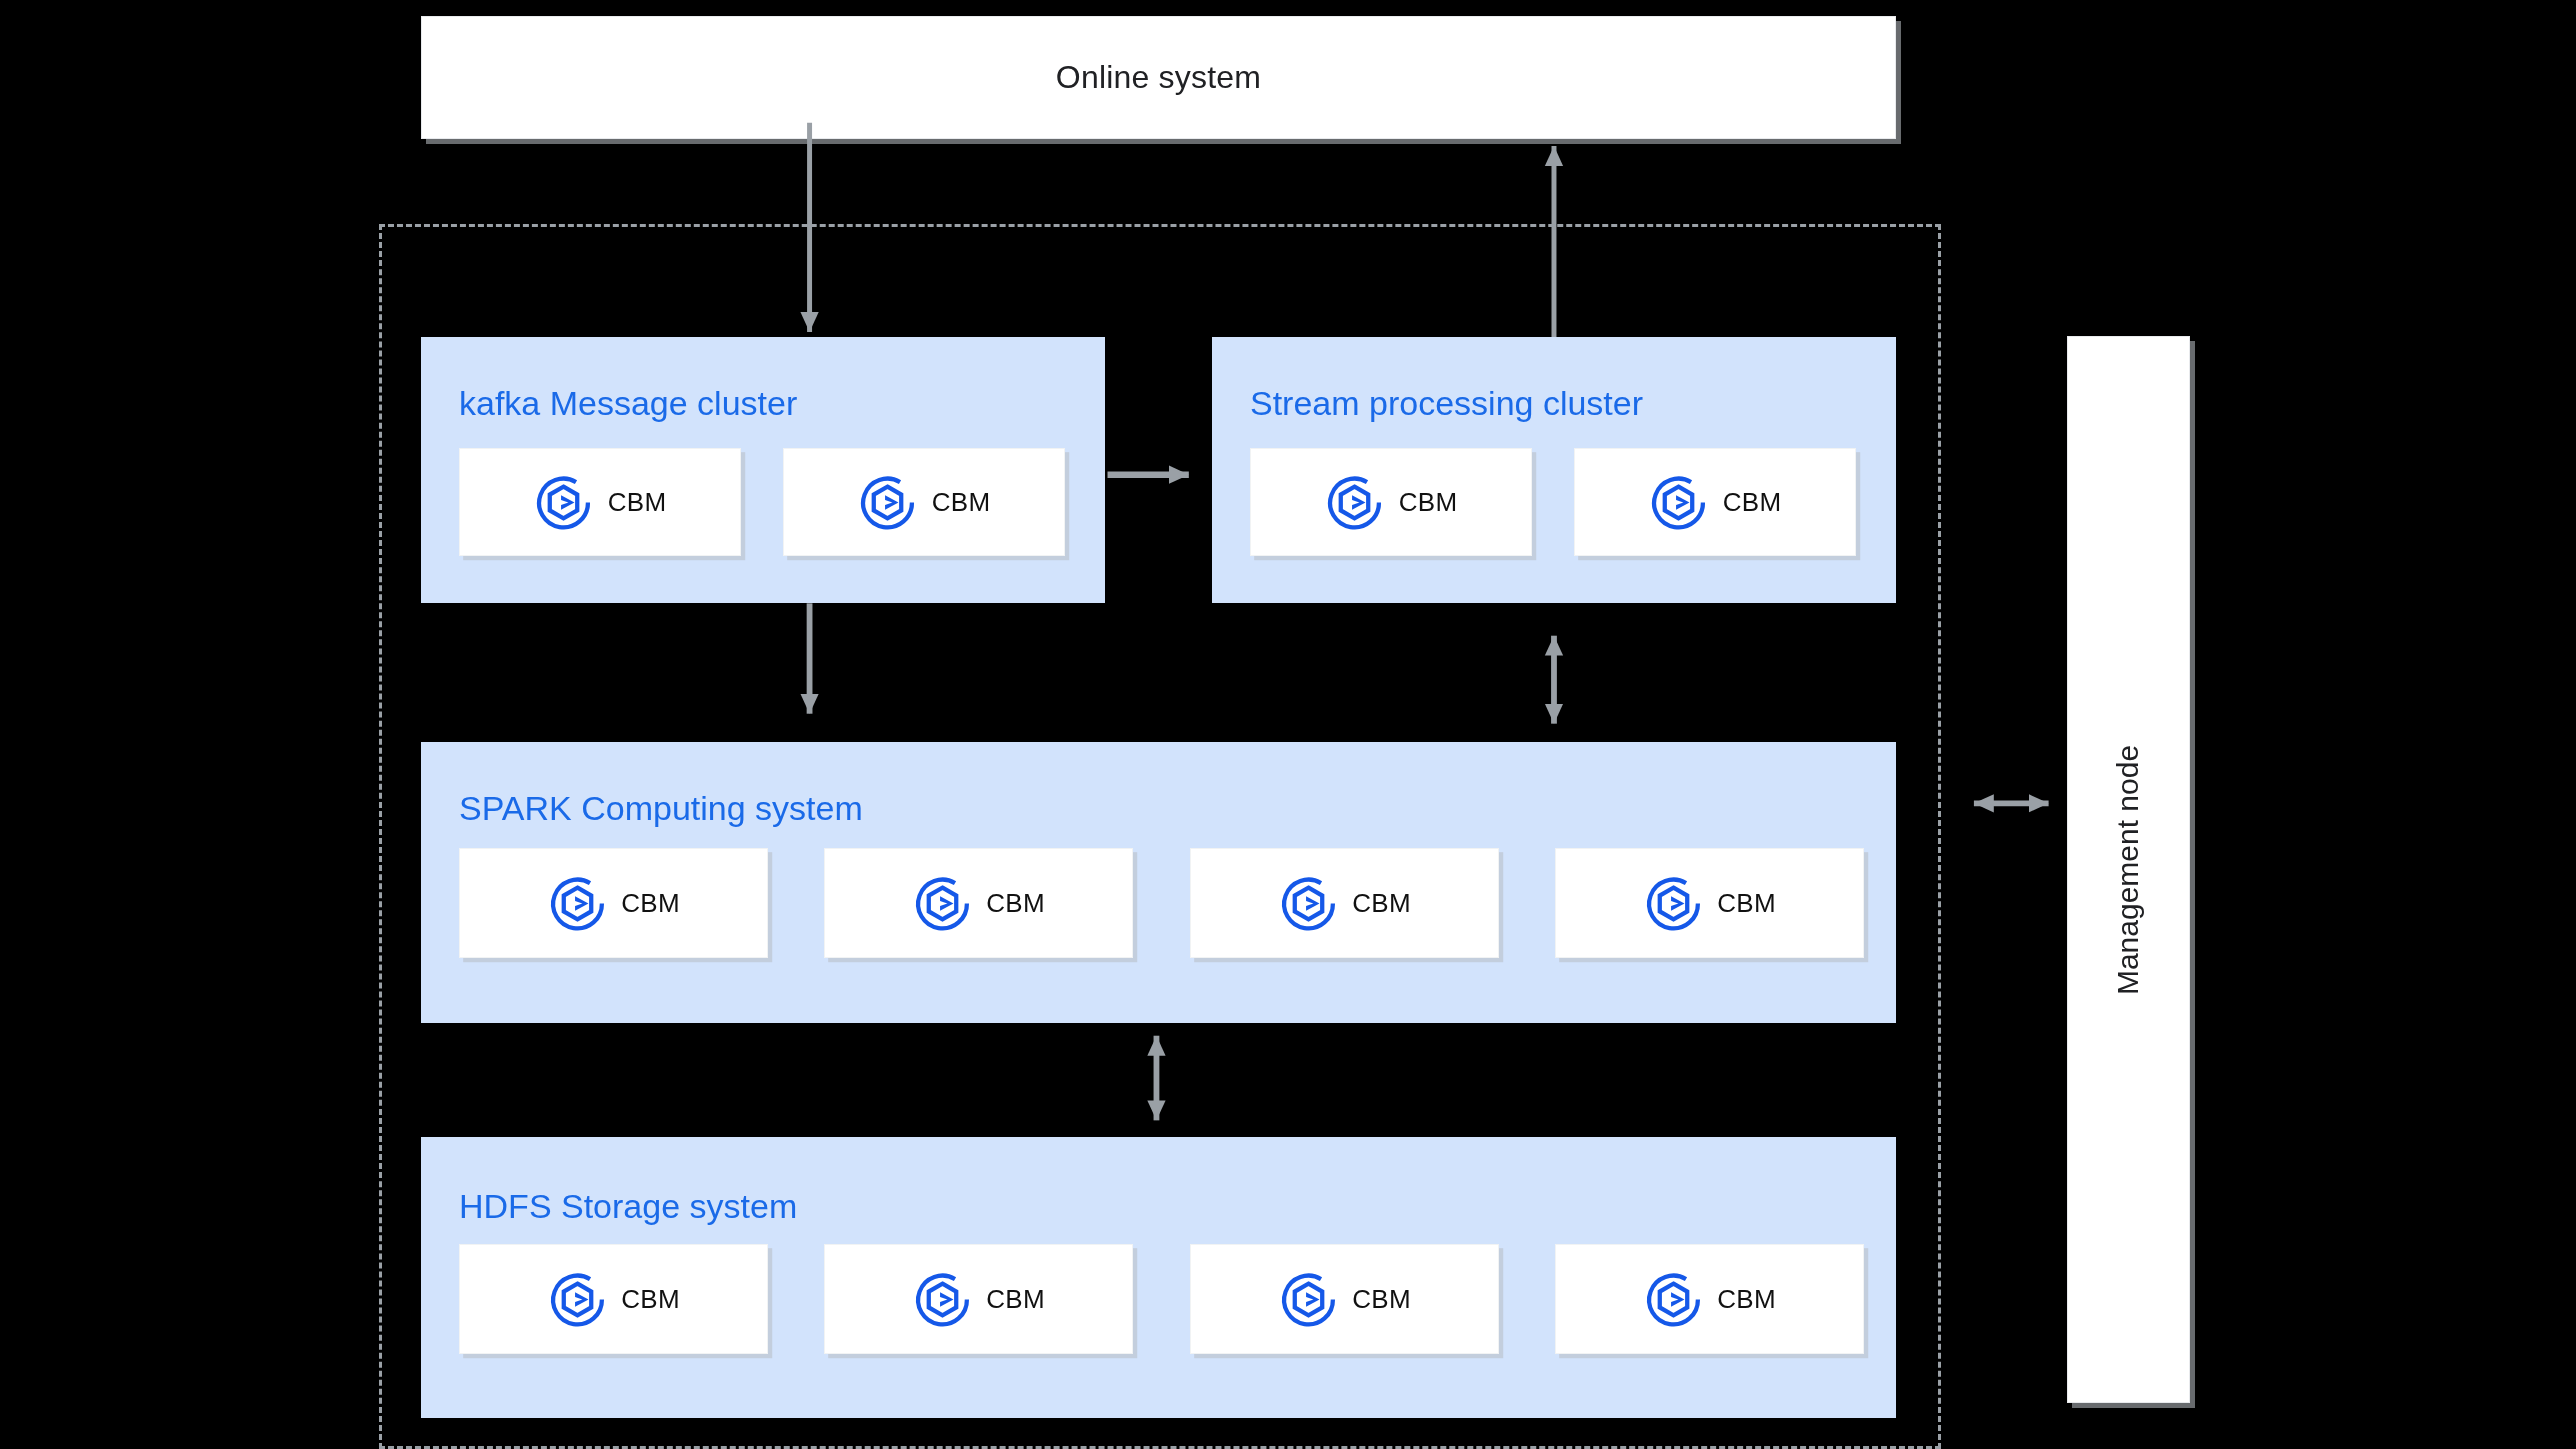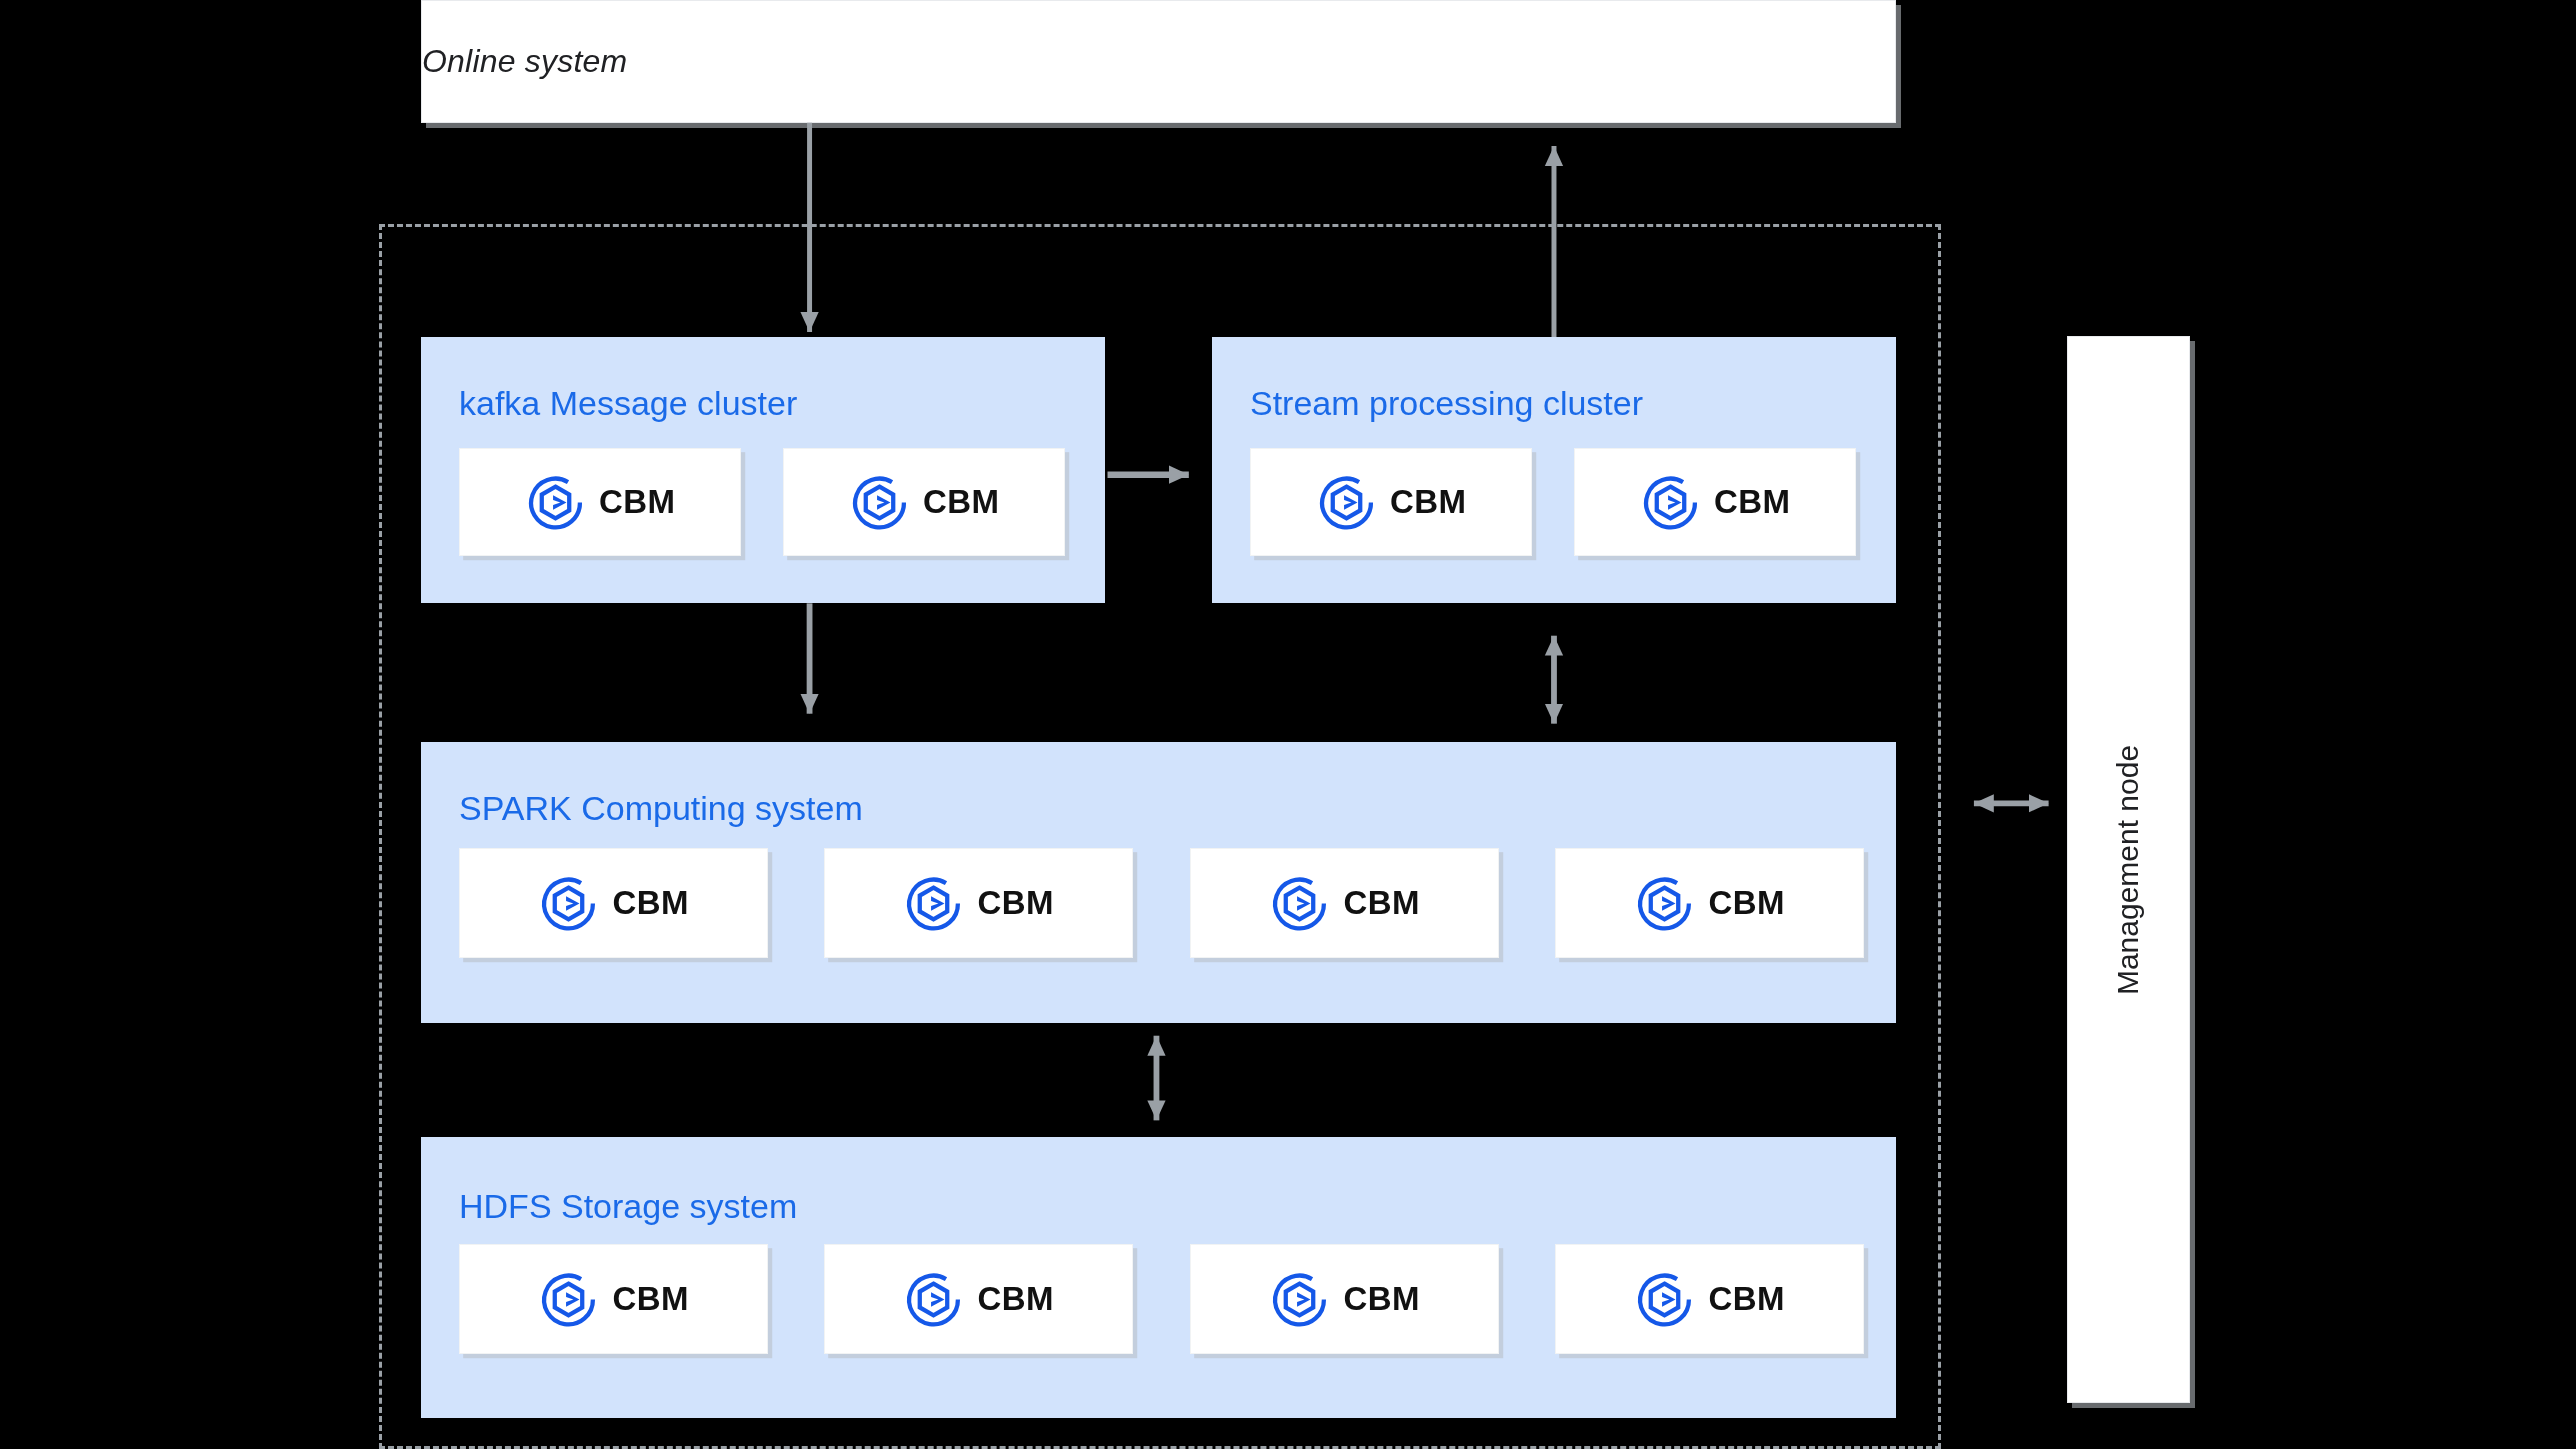--- a/index.html
+++ b/index.html
@@ -15,29 +15,29 @@
     position: relative;
     width: 2576px;
     height: 1449px;
     background: #000000;
   }
 
   
   .online-box {
     position: absolute;
     left: 421px;
-    top: 0px;
+    top: 16px;
     width: 1475px;
     height: 123px;
     background: #ffffff;
     border: 0.8px solid #e8eaed;
     box-shadow: 5px 5px 0 0 rgba(190,195,200,0.55);
     display: flex;
     align-items: center;
-    font-style: italic;
+    justify-content: center;
   }
   .online-box .label {
     font-size: 32px;
     color: #202124;
     letter-spacing: 0.2px;
   }
 
   
   .cluster-outer {
     position: absolute;
@@ -87,24 +87,23 @@
     justify-content: center;
     gap: 13.3px;
   }
   .node .logo {
     width: 61px;
     height: 61px;
     flex: 0 0 61px;
     display: block;
   }
   .node .node-label {
-    font-size: 33px;
+    font-size: 26px;
     color: #111111;
     letter-spacing: 0.4px;
-    font-weight: bold;
   }
 
   
   .mgmt-box {
     position: absolute;
     left: 2067px;
     top: 336px;
     width: 123px;
     height: 1067px;
     background: #ffffff;

